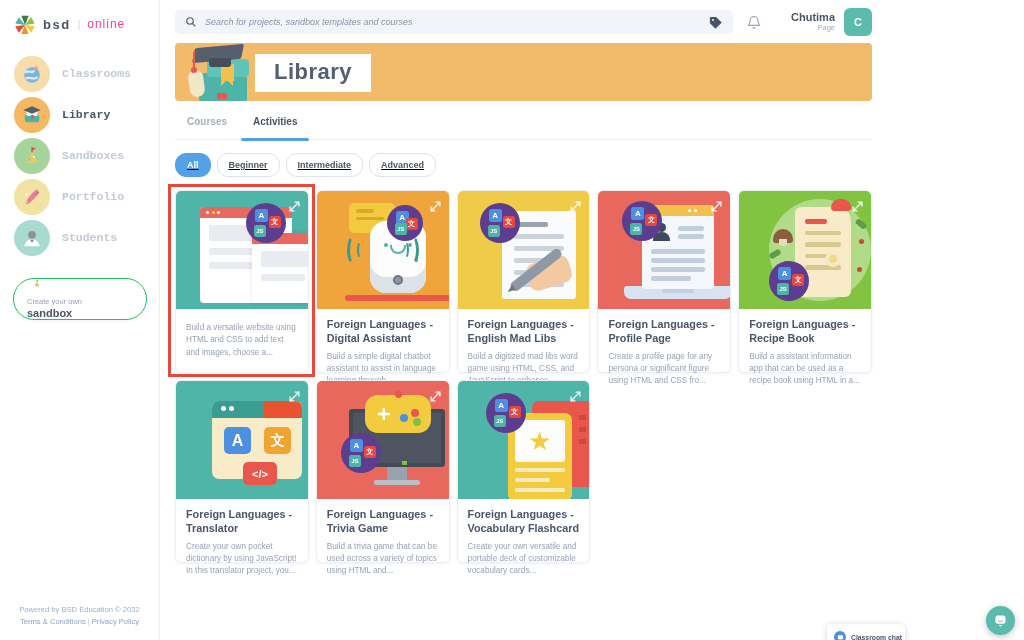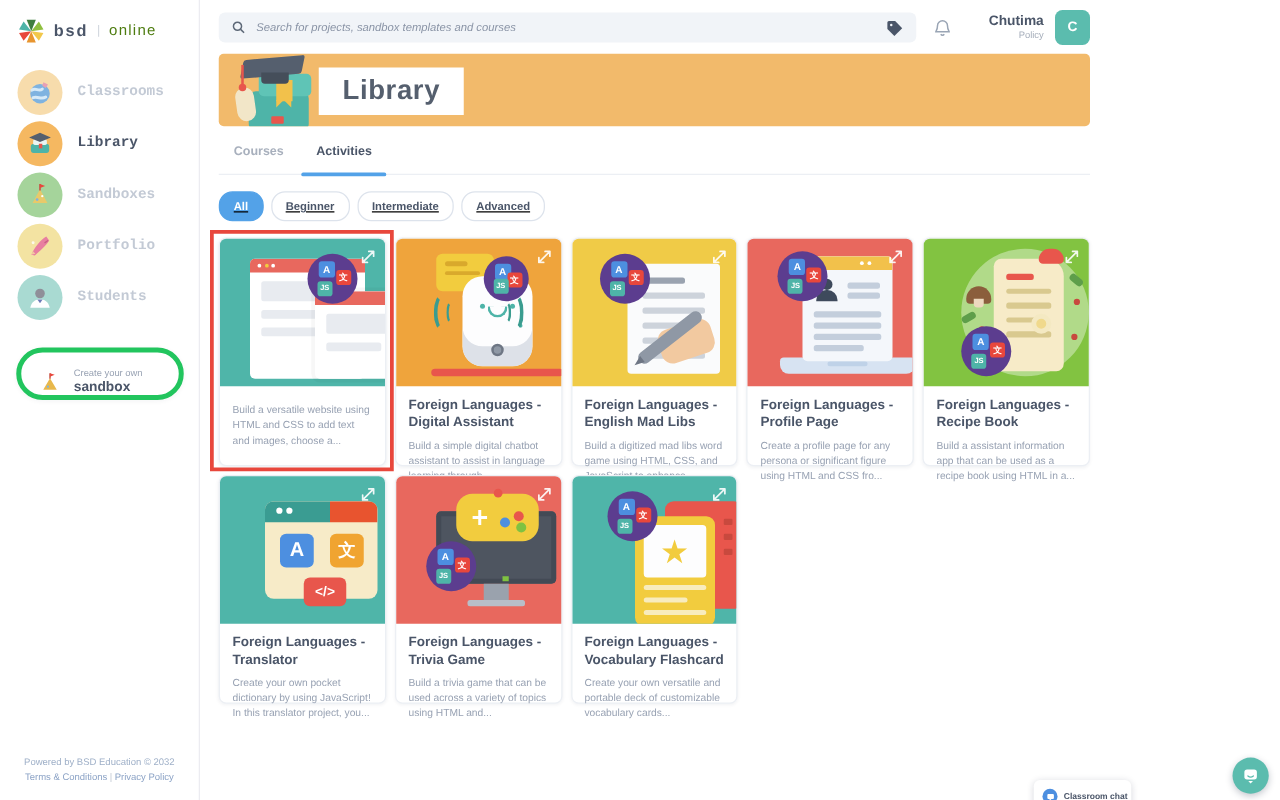--- a/index.html
+++ b/index.html
@@ -6,33 +6,33 @@
   html,body { width:1024px; height:640px; overflow:hidden; background:#fff;
     font-family:"Liberation Sans", sans-serif; position:relative; }
 
   
   .sidebar { position:absolute; left:0; top:0; width:160px; height:640px;
     background:#fff; border-right:1px solid #ececf1; z-index:4; }
   .logo { display:flex; align-items:center; gap:7px; padding:13px 0 0 14px; }
   .logo svg { width:22px; height:22px; }
   .logo .b { font-weight:bold; color:#4A5568; font-size:13px; letter-spacing:1.5px; }
   .logo .sep { color:#d0d5dd; font-size:10px; }
-  .logo .o { color:#4d7c0f; font-size:12px; letter-spacing:1px; }
+  .logo .o { color:#ec4899; font-size:12px; letter-spacing:1px; }
   .nav { margin-top:18px; }
   .nav-item { display:flex; align-items:center; gap:12px; padding:3px 0 3px 14px;
     height:41px; cursor:pointer; }
   .sic { width:36px; height:36px; border-radius:50%; display:flex; align-items:center;
     justify-content:center; flex-shrink:0; }
   .sic svg { width:22px; height:22px; }
   .nav-label { font-size:11.5px; color:#C3CAD5; font-weight:bold;font-family:Liberation Mono, monospace; }
   .nav-item.active .nav-label { color:#4A5568; }
   .create-pill { position:absolute; top:278px; left:13px; width:134px; height:42px;
-    border:4px solid #22c55e; border-radius:22px; display:flex; align-items:flex-end;
+    border:1px solid #22c55e; border-radius:22px; display:flex; align-items:flex-start;
     gap:9px; padding-left:13px; background:#fff; box-shadow:0 1px 4px rgba(20,30,60,.05);
-    cursor:pointer; }
+    cursor:pointer;flex-direction:column; }
   .create-pill svg { width:20px; height:20px; }
   .pill-l1 { font-size:7.5px; color:#98A2B3; }
   .pill-l2 { font-size:11px; font-weight:bold; color:#4A5568; margin-top:1px; }
   .sb-footer { position:absolute; bottom:12px; width:100%; text-align:center;
     font-size:7.6px; color:#9FB0C8; line-height:1.6; }
   .sb-footer a { color:#8CA3C6; text-decoration:none; cursor:pointer; }
   .sb-footer .fsep { color:#C3CAD5; margin:0 2px; }
 
   
   .main { position:absolute; left:161px; top:0; width:725px; height:640px; background:#fff; }
@@ -304,21 +304,21 @@
         <path d="M3 13V5a2 2 0 012-2h8l9 9-10 10z"></path>
           <circle cx="8" cy="8" r="1.6" fill="#F1F4F8"></circle>
       </svg>
     </div>
     <svg class="bell" viewBox="0 0 24 24" fill="none" stroke="#9AA5B5" stroke-width="1.8">
       <path d="M6 10a6 6 0 1112 0c0 5 2 6 2 7H4c0-1 2-2 2-7z"></path>
         <path d="M10 20a2.2 2.2 0 004 0"></path>
     </svg>
     <div class="user">
       <div class="nm">Chutima</div>
-      <div class="rl">Policy</div>
+      <div class="rl">Page</div>
     </div>
     <div class="avatar">C</div>
   </div>
 
   <div class="banner">
     <div class="bnr-ill">
       <div class="bk1"></div>
         <div class="bk2"></div>
         <div class="scrl"></div>
       <div class="rib"></div>

